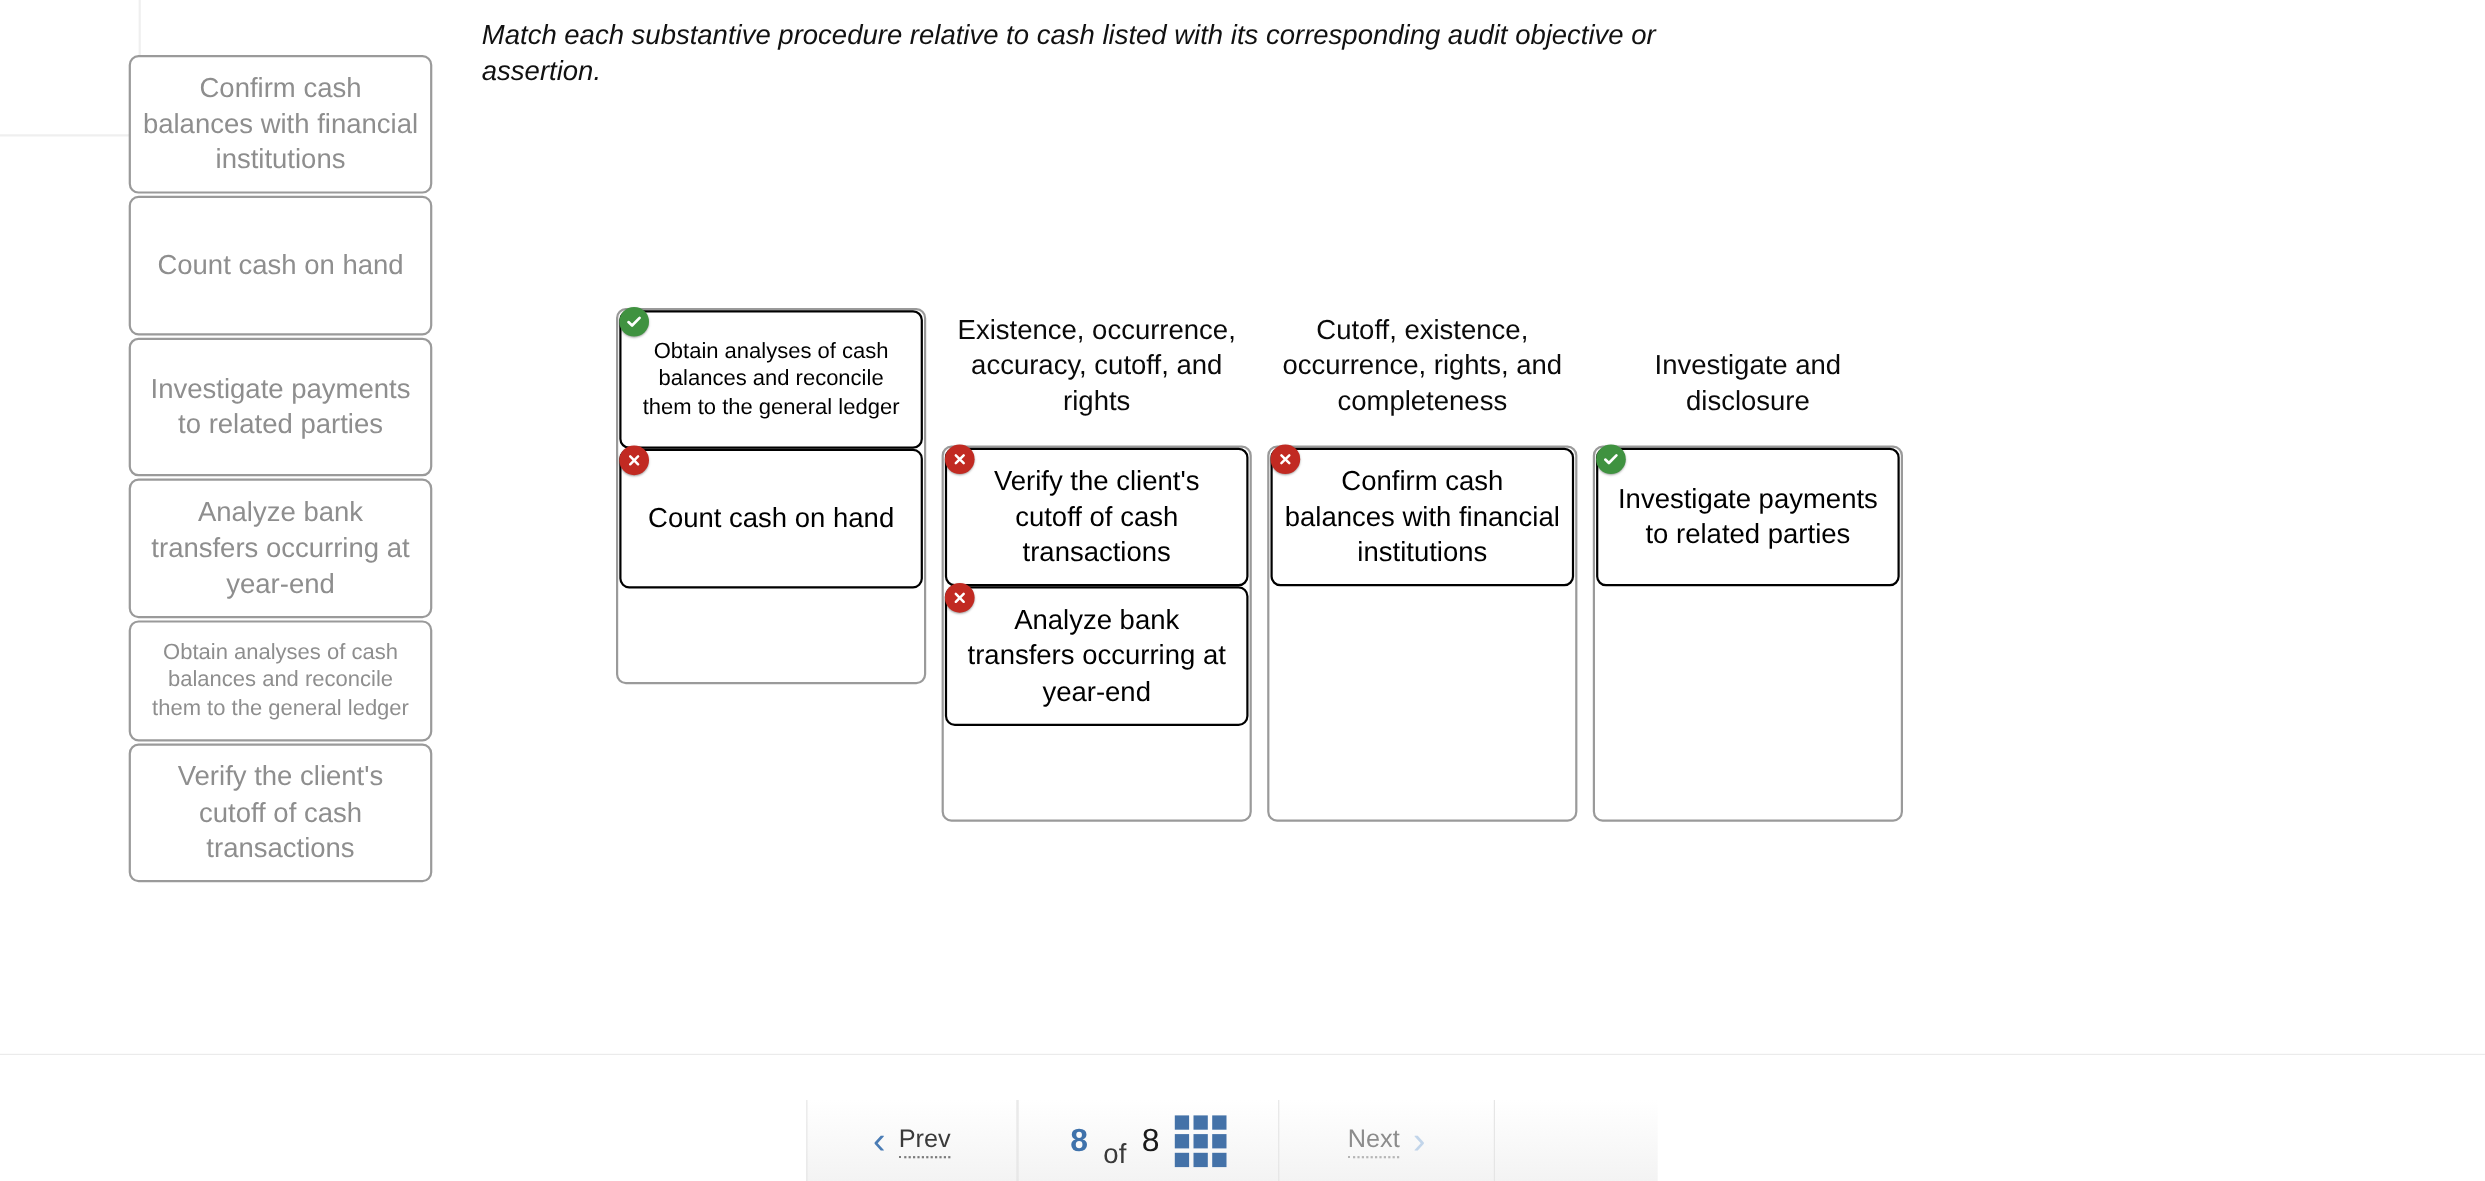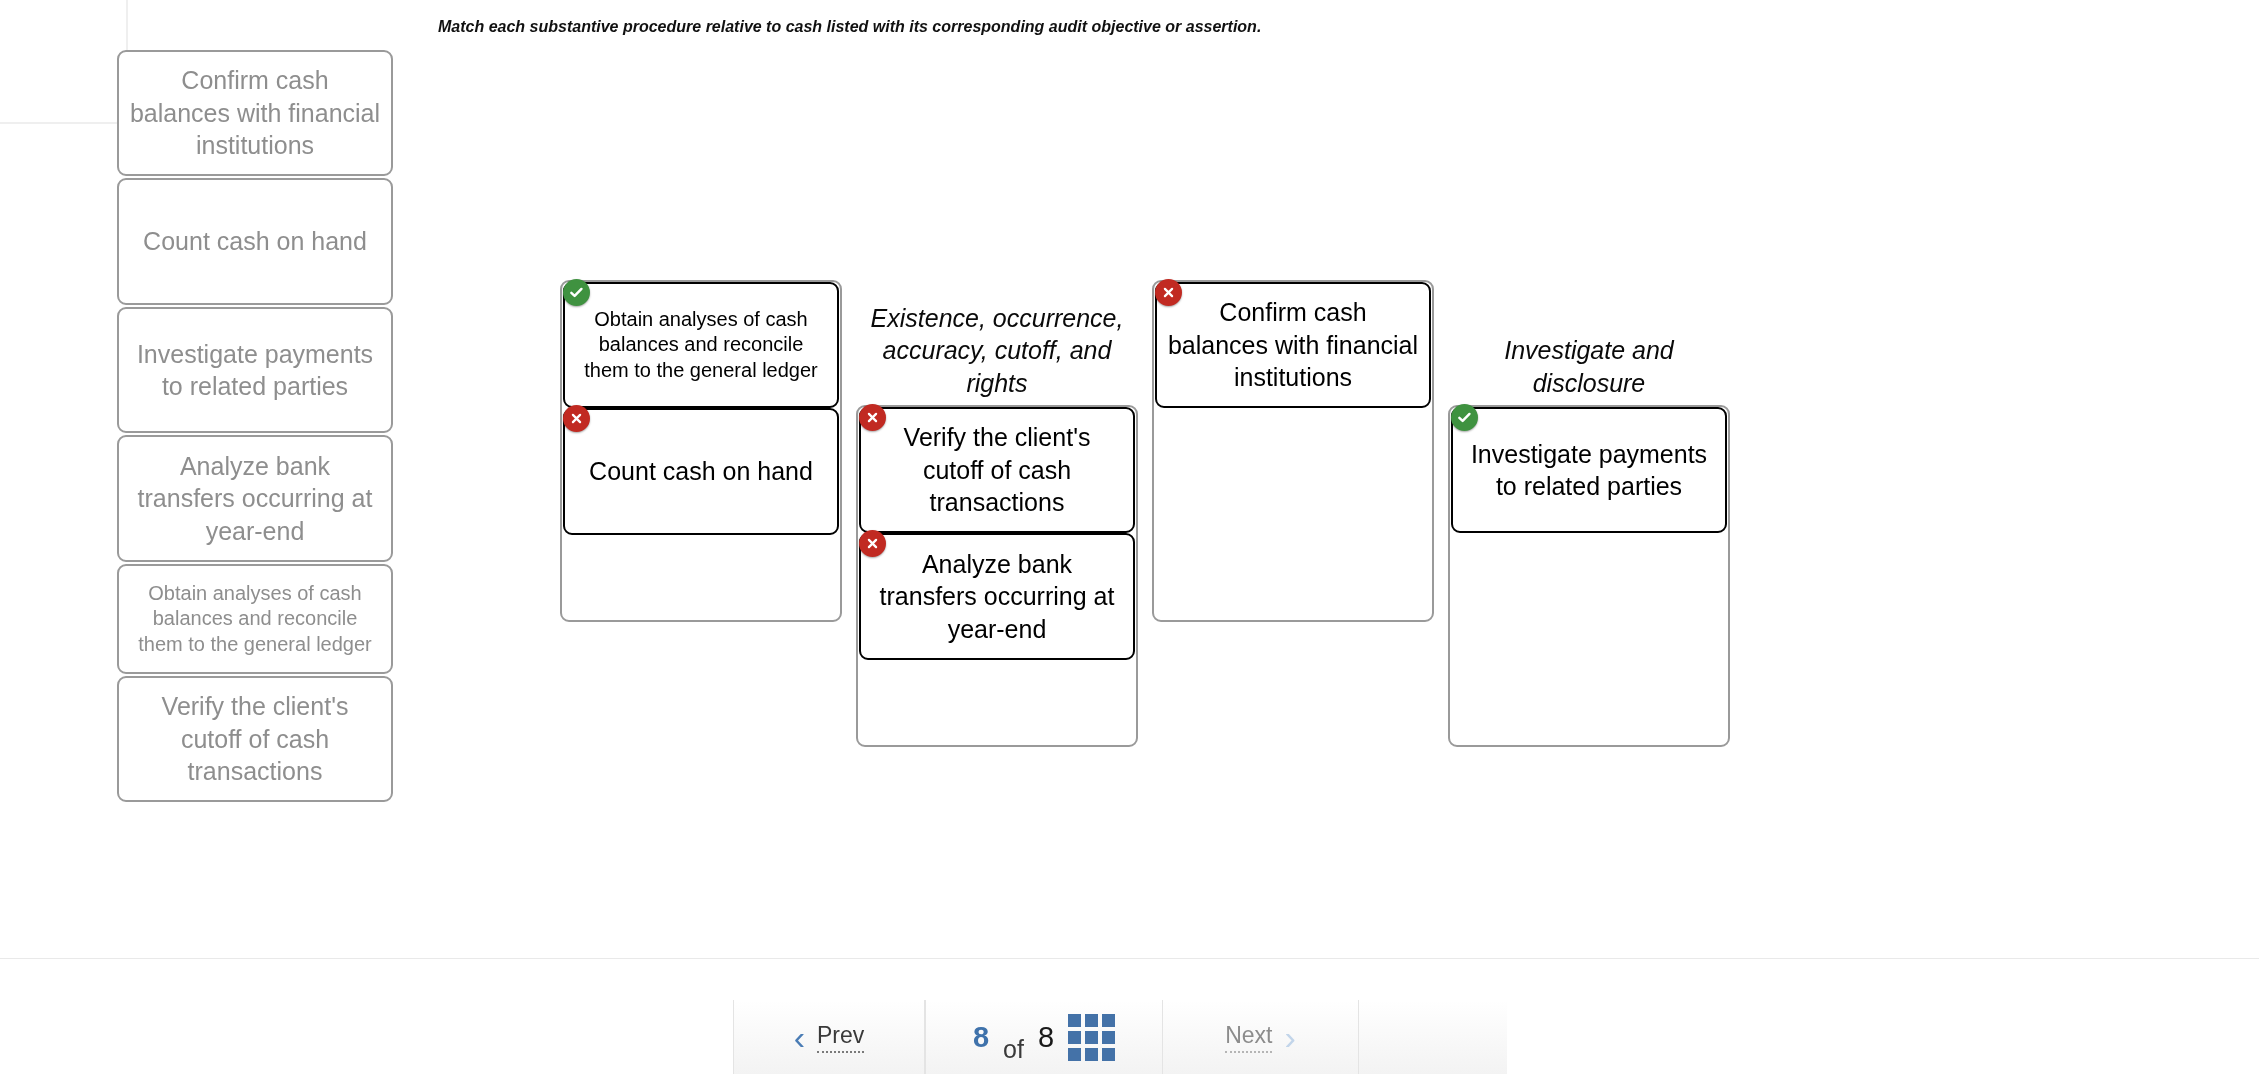--- a/index.html
+++ b/index.html
@@ -27,24 +27,24 @@
     border-radius: 12px;
     background: #fff;
   }
 
   
   .prompt {
     position: absolute;
     left: 438px;
     top: 16px;
     width: 1115px;
-    font-size: 16px;
+    font-size: 25px;
     line-height: 1.33;
     font-style: italic;
-    font-weight: bold;
+    font-weight: normal;
     color: #111111;
   }
 
   
   .tray {
     position: absolute;
     left: 117px;
     top: 50px;
     width: 276px;
   }
@@ -84,23 +84,22 @@
 
   .col-header {
     height: 125px;
     text-align: center;
     font-size: 25px;
     line-height: 1.30;
     color: #0a0a0a;
     display: flex;
     align-items: flex-end;
     justify-content: center;
-    padding-bottom: 6px;
-    box-sizing: border-box;
-    font-style: italic;
+    padding-bottom: 24px;
+    box-sizing: border-box;
   }
   .col-header.wide { width: 282px; }
 
   .dropzone {
     box-sizing: border-box;
     width: 282px;
     height: 342px;
     border: 2px solid #9a9a9a;
     border-radius: 9px;
     background: #ffffff;
@@ -270,20 +269,21 @@
           <svg width="13" height="13" viewBox="0 0 16 16">
               <path d="M3.6 3.6 L12.4 12.4 M12.4 3.6 L3.6 12.4" stroke="#ffffff" stroke-width="2.8" stroke-linecap="round"></path>
             </svg>
         </span>
         <span>Analyze bank transfers occurring at year-end</span>
       </div>
     </div>
   </div>
 
   <div class="col">
+    <div class="col-header wide">Cutoff, existence, occurrence, rights, and completeness</div>
     <div class="dropzone">
       <div class="placed tall">
         <span class="badge bad">
           <svg width="13" height="13" viewBox="0 0 16 16">
               <path d="M3.6 3.6 L12.4 12.4 M12.4 3.6 L3.6 12.4" stroke="#ffffff" stroke-width="2.8" stroke-linecap="round"></path>
             </svg>
         </span>
         <span>Confirm cash balances with financial institutions</span>
       </div>
     </div>

